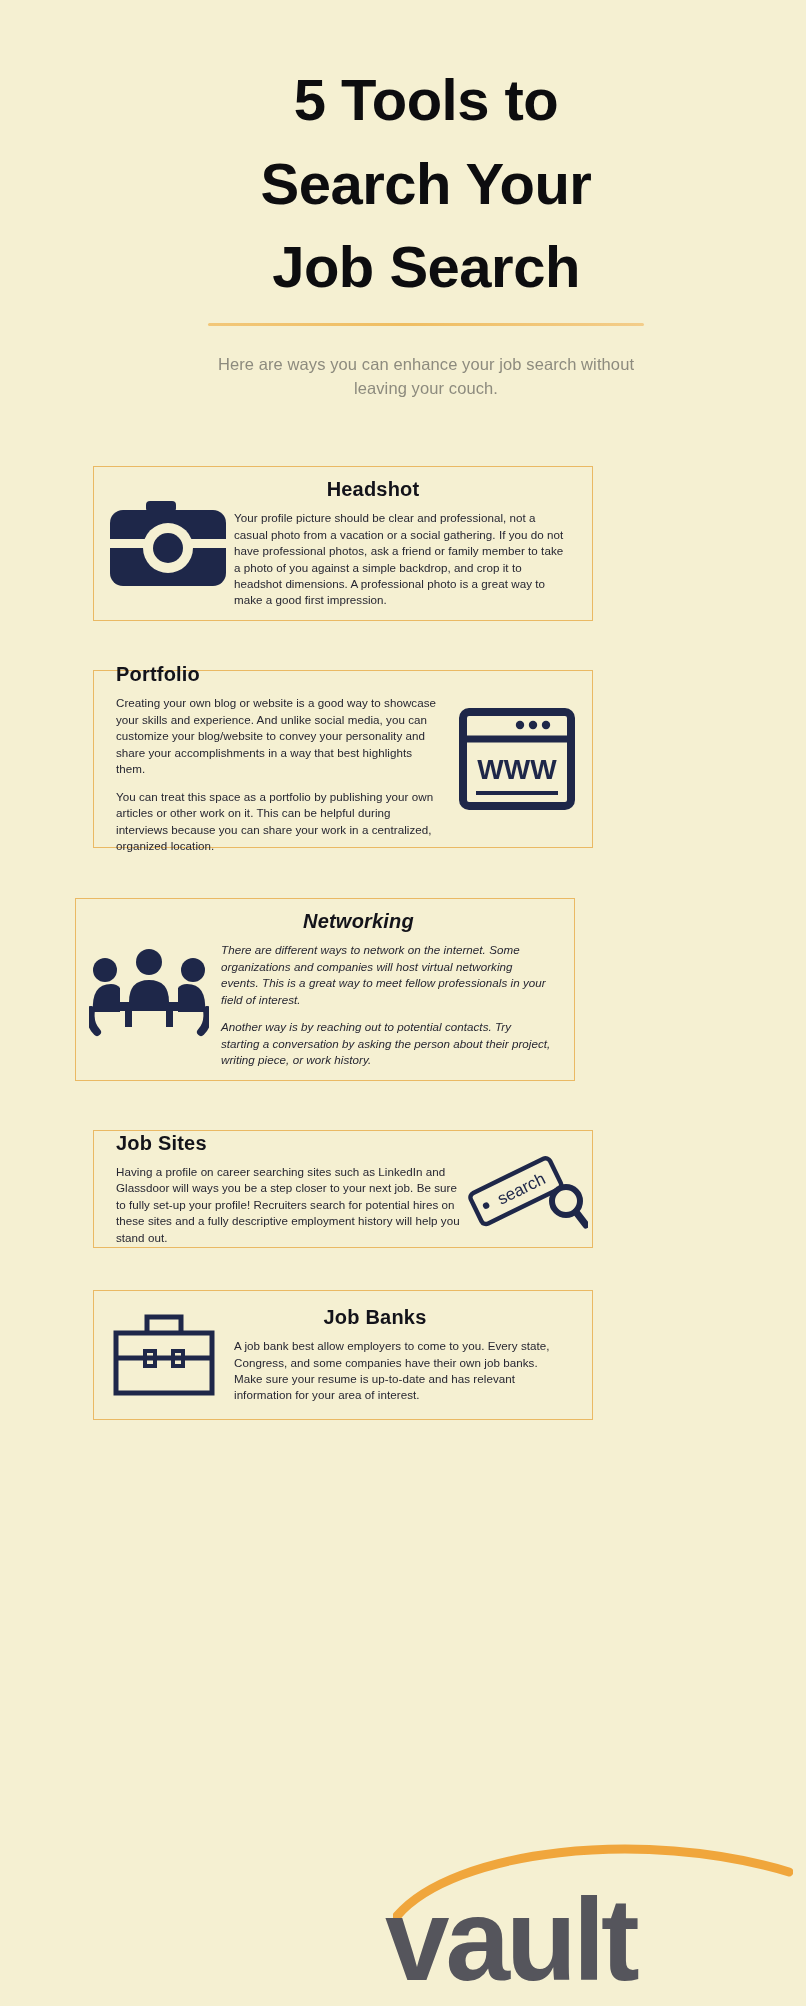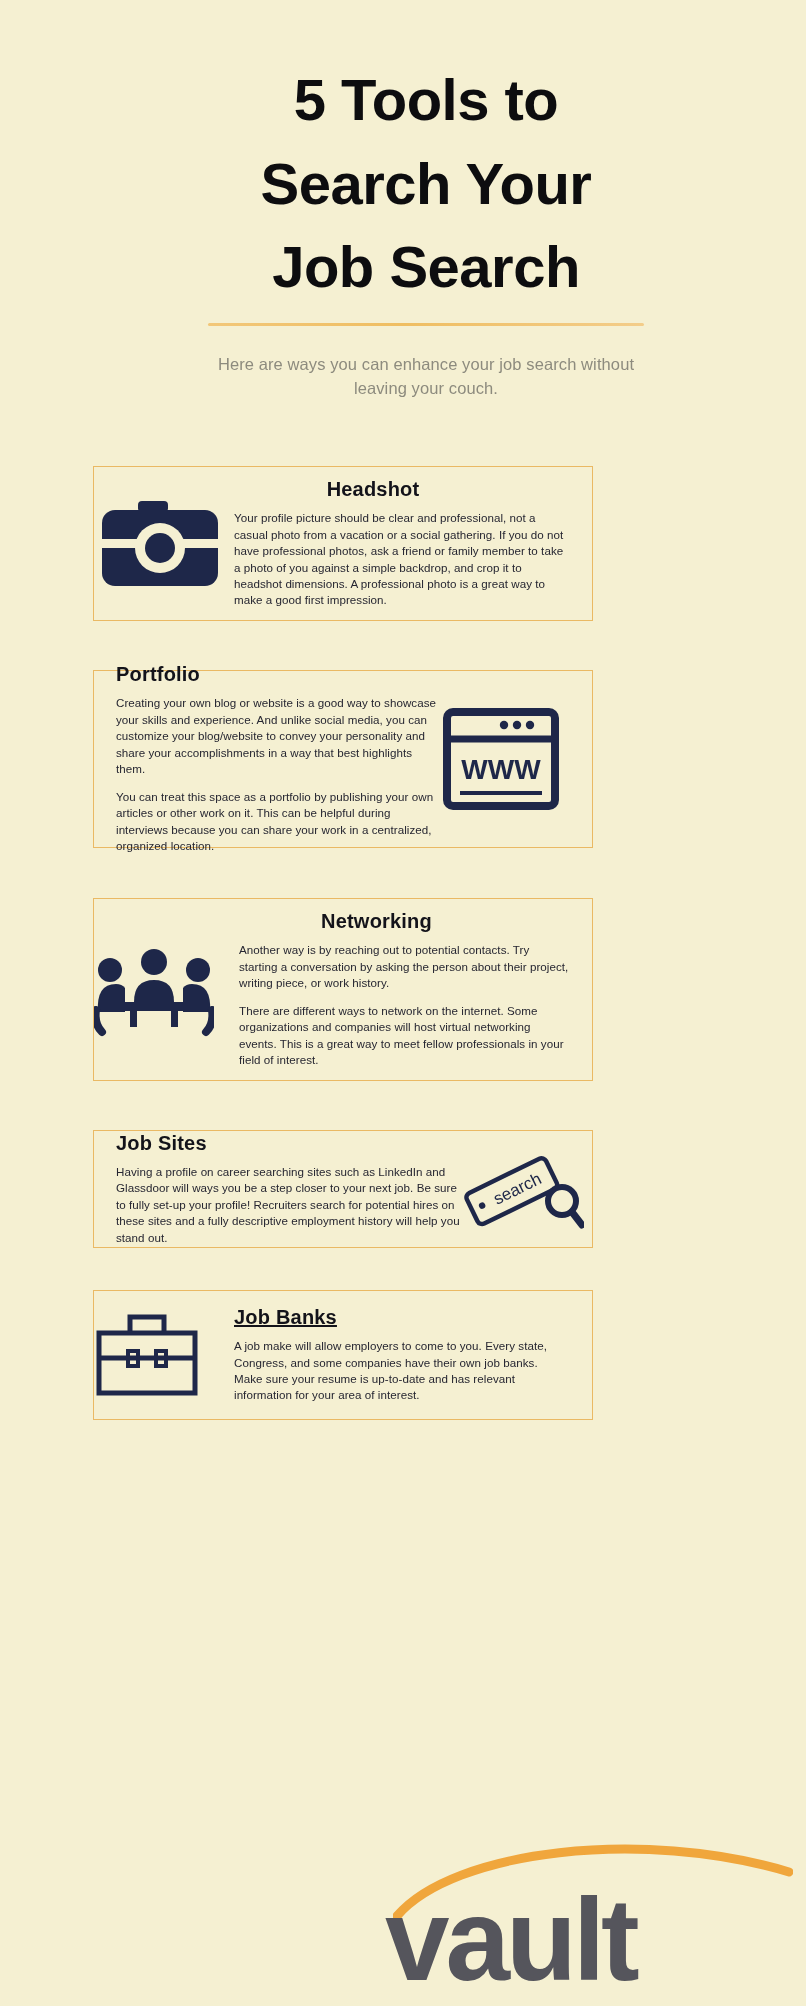--- a/index.html
+++ b/index.html
@@ -55,20 +55,21 @@
     display: flex;
     align-items: center;
     height: 100%;
     width: 100%;
   }
   .card-inner.rev { flex-direction: row-reverse; }
   .icon-col {
     flex: 0 0 auto;
     display: flex;
     align-items: center;
+    justify-content: center;
   }
   .text-col { flex: 1 1 auto; }
   .card-title {
     font-size: 20px;
     font-weight: 700;
     color: #13131a;
     letter-spacing: 0.2px;
     margin-bottom: 9px;
   }
   .card-body {
@@ -87,38 +88,38 @@
   #card-headshot .text-col { padding-right: 22px; }
   #card-headshot .card-title { text-align: center; padding-right: 58px; }
 
   #card-portfolio {
     left: 70px; top: 670px; width: 500px; height: 178px;
   }
   #card-portfolio .icon-col { width: 150px; }
   #card-portfolio .text-col { padding-left: 22px; }
 
   #card-networking {
-    left: 70px; top: 898px; width: 500px; height: 183px;
+    left: 52px; top: 898px; width: 500px; height: 183px; font-style: italic;
   }
   #card-networking .icon-col { width: 145px; }
   #card-networking .text-col { padding-right: 22px; }
   #card-networking .card-title { text-align: center; padding-right: 56px; }
 
   #card-jobsites {
     left: 70px; top: 1130px; width: 500px; height: 118px;
   }
   #card-jobsites .icon-col { width: 130px; }
   #card-jobsites .text-col { padding-left: 22px; }
 
   #card-jobbanks {
     left: 70px; top: 1290px; width: 500px; height: 130px;
   }
   #card-jobbanks .icon-col { width: 140px; }
   #card-jobbanks .text-col { padding-right: 24px; }
-  #card-jobbanks .card-title { text-align: left; padding-right: 52px; text-decoration: underline; }
+  #card-jobbanks .card-title { text-align: center; padding-right: 52px; }
 
   
   .logo-wrap {
     position: absolute;
     left: 0; top: 1840px;
     width: 806px;
     height: 166px;
   }
   .logo-inner {
     position: absolute;
@@ -214,22 +215,22 @@
           <path d="M2 70 q-2 14 6 22" stroke="#1e2749" stroke-width="8" fill="none" stroke-linecap="round"></path>
 
           <circle cx="104" cy="30" r="12" fill="#1e2749"></circle>
           <path d="M116 72 q2-28-18-28 q-6 0-9 4 l0 24 z" fill="#1e2749"></path>
           <path d="M118 70 q2 14-6 22" stroke="#1e2749" stroke-width="8" fill="none" stroke-linecap="round"></path>
         </svg>
       </div>
       <div class="text-col">
         <div class="card-title">Networking</div>
         <div class="card-body">
+          <p>There are different ways to network on the internet. Some organizations and companies will host virtual networking events. This is a great way to meet fellow professionals in your field of interest.</p>
           <p>Another way is by reaching out to potential contacts. Try starting a conversation by asking the person about their project, writing piece, or work history.</p>
-          <p>There are different ways to network on the internet. Some organizations and companies will host virtual networking events. This is a great way to meet fellow professionals in your field of interest.</p>
         </div>
       </div>
     </div>
   </div>
 
   <div class="card" id="card-jobsites">
     <div class="card-inner rev">
       <div class="icon-col">
         <svg width="122" height="108" viewBox="0 0 122 108">
           <g transform="rotate(-26 61 54)">
@@ -257,21 +258,21 @@
           <path d="M36 22 L36 6 L70 6 L70 22" fill="none" stroke="#1e2749" stroke-width="5"></path>
           <rect x="5" y="22" width="96" height="60" fill="none" stroke="#1e2749" stroke-width="5"></rect>
           <line x1="5" y1="47" x2="101" y2="47" stroke="#1e2749" stroke-width="5"></line>
           <rect x="34" y="40" width="10" height="15" fill="none" stroke="#1e2749" stroke-width="4"></rect>
           <rect x="62" y="40" width="10" height="15" fill="none" stroke="#1e2749" stroke-width="4"></rect>
         </svg>
       </div>
       <div class="text-col">
         <div class="card-title">Job Banks</div>
         <div class="card-body">
-          <p>A job make will allow employers to come to you. Every state, Congress, and some companies have their own job banks. Make sure your resume is up-to-date and has relevant information for your area of interest.</p>
+          <p>A job bank best allow employers to come to you. Every state, Congress, and some companies have their own job banks. Make sure your resume is up-to-date and has relevant information for your area of interest.</p>
         </div>
       </div>
     </div>
   </div>
 
   <div class="logo-wrap">
     <div class="logo-inner">
       <svg class="logo-arc" width="400" height="80" viewBox="0 0 400 80">
         <path d="M4 74 C 60 8, 250 -14, 396 30" fill="none" stroke="#f0a63c" stroke-width="9" stroke-linecap="round"></path>
       </svg>

